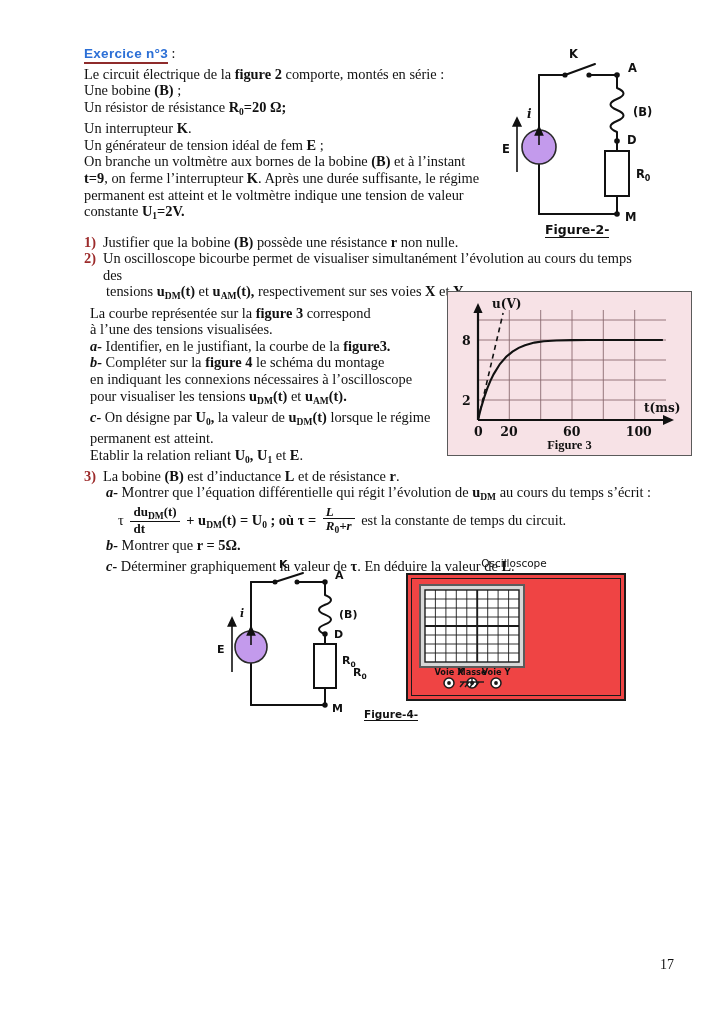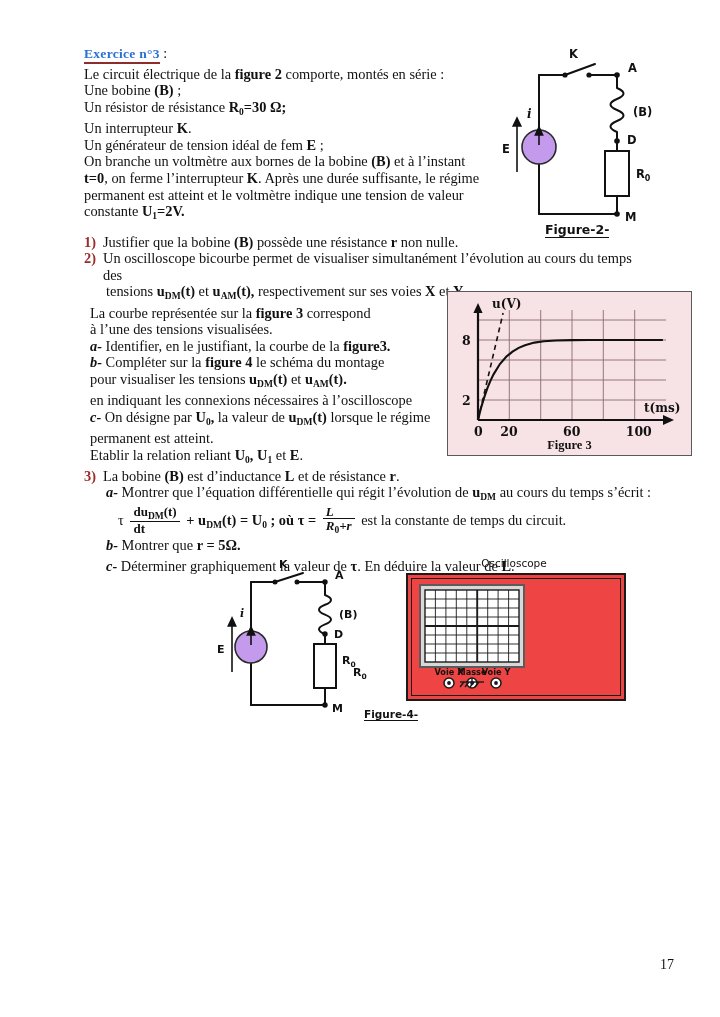--- a/index.html
+++ b/index.html
@@ -10,21 +10,21 @@
     color:#111;
     position:relative;
     overflow:hidden;
   }
   .page{position:relative;width:720px;height:1017px;}
 
   
   .textcol{position:absolute;left:84px;top:44px;width:560px;}
   .ex-title{
     color:#2b6fd6;font-weight:bold;font-size:13.5px;
-    font-family:Liberation Serif, serif;
+    font-family:Liberation Sans, sans-serif;
     letter-spacing:.3px;display:inline-block;
     border-bottom:2px solid #8e2b2b;padding-bottom:0px;line-height:1.1;
   }
   .ex-title-colon{color:#111;font-family:"Liberation Serif",serif;font-size:14px;}
   .ln{font-size:14.4px;line-height:16.6px;white-space:nowrap;}
   b,.b{font-weight:bold;}
   sub{font-size:9.5px;vertical-align:-0.28em;font-weight:bold;}
   .num{color:#9c2b2b;font-weight:bold;font-family:"Liberation Serif",serif;}
   .item{display:flex;gap:7px;font-size:14.4px;line-height:16.6px;}
   .item .bd{flex:1;}
@@ -75,47 +75,47 @@
   <div class="textcol">
 
     <div>
       <span class="ex-title">Exercice n°3</span><span class="ex-title-colon"> :</span>
     </div>
 
     <div class="sp2"></div>
     <div>
       <div class="ln" id="intro-0">Le circuit électrique de la <b>figure 2</b> comporte, montés en série :</div>
       <div class="ln" id="intro-1">Une bobine <b>(B)</b> ;</div>
-      <div class="ln" id="intro-2">Un résistor de résistance <b>R</b><sub>0</sub><b>=30 Ω;</b></div>
+      <div class="ln" id="intro-2">Un résistor de résistance <b>R</b><sub>0</sub><b>=20 Ω;</b></div>
       <div class="ln" id="intro-4">Un interrupteur <b>K</b>.</div>
       <div class="ln" id="intro-3">Un générateur de tension idéal de fem <b>E</b> ;</div>
       <div class="ln" id="intro-5">On branche un voltmètre aux bornes de la bobine <b>(B)</b> et à  l’instant</div>
-      <div class="ln" id="intro-6"><b>t=0</b>, on ferme l’interrupteur <b>K</b>. Après  une durée suffisante, le régime</div>
+      <div class="ln" id="intro-6"><b>t=9</b>, on ferme l’interrupteur <b>K</b>. Après  une durée suffisante, le régime</div>
       <div class="ln" id="intro-7">permanent est atteint et le voltmètre indique une tension de valeur</div>
       <div class="ln" id="intro-8">constante <b>U</b><sub>1</sub><b>=2V.</b></div>
     </div>
 
     <div class="sp8"></div>
 
     <div class="item">
       <span class="num">1)</span>
       <span class="bd" id="q1-text">Justifier que la bobine <b>(B)</b> possède une résistance <b>r</b> non nulle.</span>
     </div>
 
     <div class="item">
       <span class="num">2)</span>
       <span class="bd" id="q2-l1">Un oscilloscope bicourbe permet de visualiser simultanément l’évolution au cours du temps des</span>
     </div>
     <div class="ln indent" id="q2-l2">tensions <b>u</b><sub>DM</sub><b>(t)</b> et <b>u</b><sub>AM</sub><b>(t),</b> respectivement sur ses voies <b>X</b> et <b>Y</b>.</div>
     <div class="ln" style="padding-left:6px" id="q2-l3">La courbe représentée sur la <b>figure 3</b> correspond</div>
     <div class="ln" style="padding-left:6px" id="q2-l4">à l’une des tensions visualisées.</div>
     <div class="ln" style="padding-left:6px" id="q2-a"><b><i>a-</i></b> Identifier, en le justifiant, la courbe de la <b>figure3.</b></div>
     <div class="ln" style="padding-left:6px" id="q2-b1"><b><i>b-</i></b> Compléter sur la <b>figure 4</b> le schéma du montage</div>
+    <div class="ln" style="padding-left:6px" id="q2-b2">en indiquant les connexions nécessaires  à l’oscilloscope</div>
     <div class="ln" style="padding-left:6px" id="q2-b3">pour visualiser les tensions <b>u</b><sub>DM</sub><b>(t)</b> et <b>u</b><sub>AM</sub><b>(t).</b></div>
-    <div class="ln" style="padding-left:6px" id="q2-b2">en indiquant les connexions nécessaires  à l’oscilloscope</div>
     <div class="ln" style="padding-left:6px" id="q2-c1"><b><i>c-</i></b> On désigne par <b>U</b><sub>0</sub><b>,</b> la valeur de <b>u</b><sub>DM</sub><b>(t)</b> lorsque le régime</div>
     <div class="ln" style="padding-left:6px" id="q2-c2">permanent est atteint.</div>
     <div class="ln" style="padding-left:6px" id="q2-c3">Etablir la relation reliant <b>U</b><sub>0</sub><b>, </b><b>U</b><sub>1</sub> et <b>E</b>.</div>
 
     <div class="item">
       <span class="num">3)</span>
       <span class="bd" id="q3-head">La bobine <b>(B)</b> est d’inductance <b>L</b> et de résistance <b>r</b>.</span>
     </div>
     <div class="ln" style="padding-left:22px" id="q3-a"><b><i>a-</i></b>  Montrer que l’équation différentielle qui régit l’évolution de <b>u</b><sub>DM</sub> au cours du temps s’écrit :</div>
 

